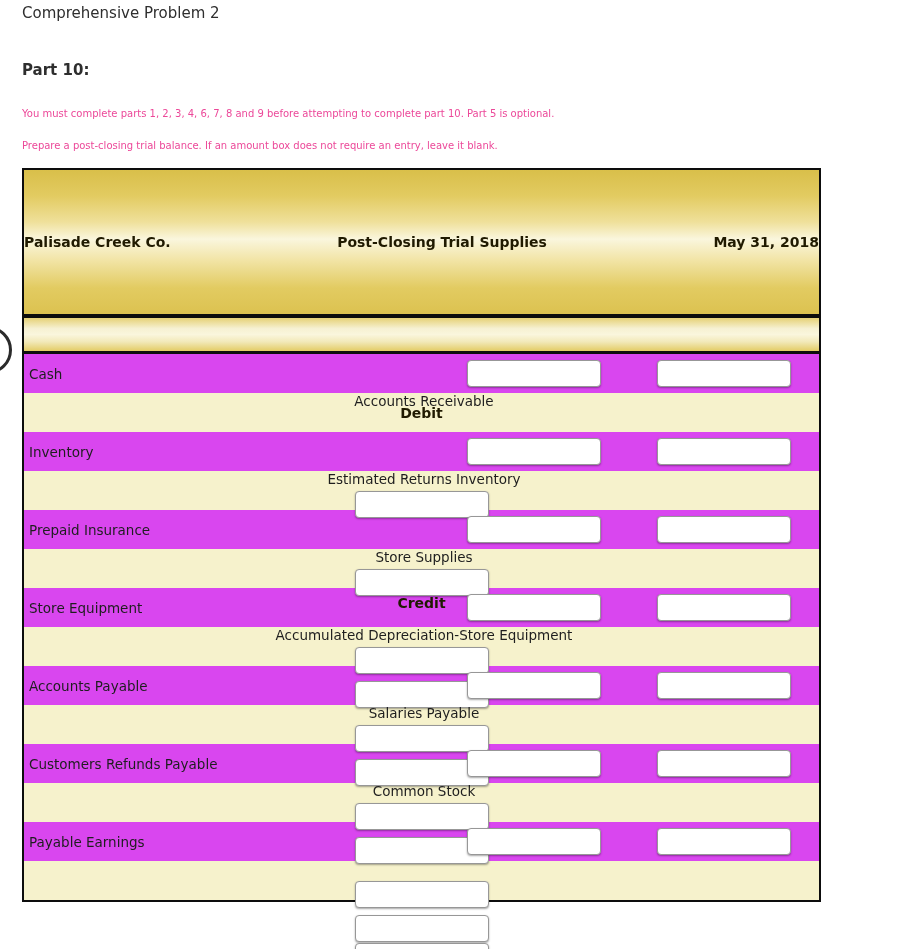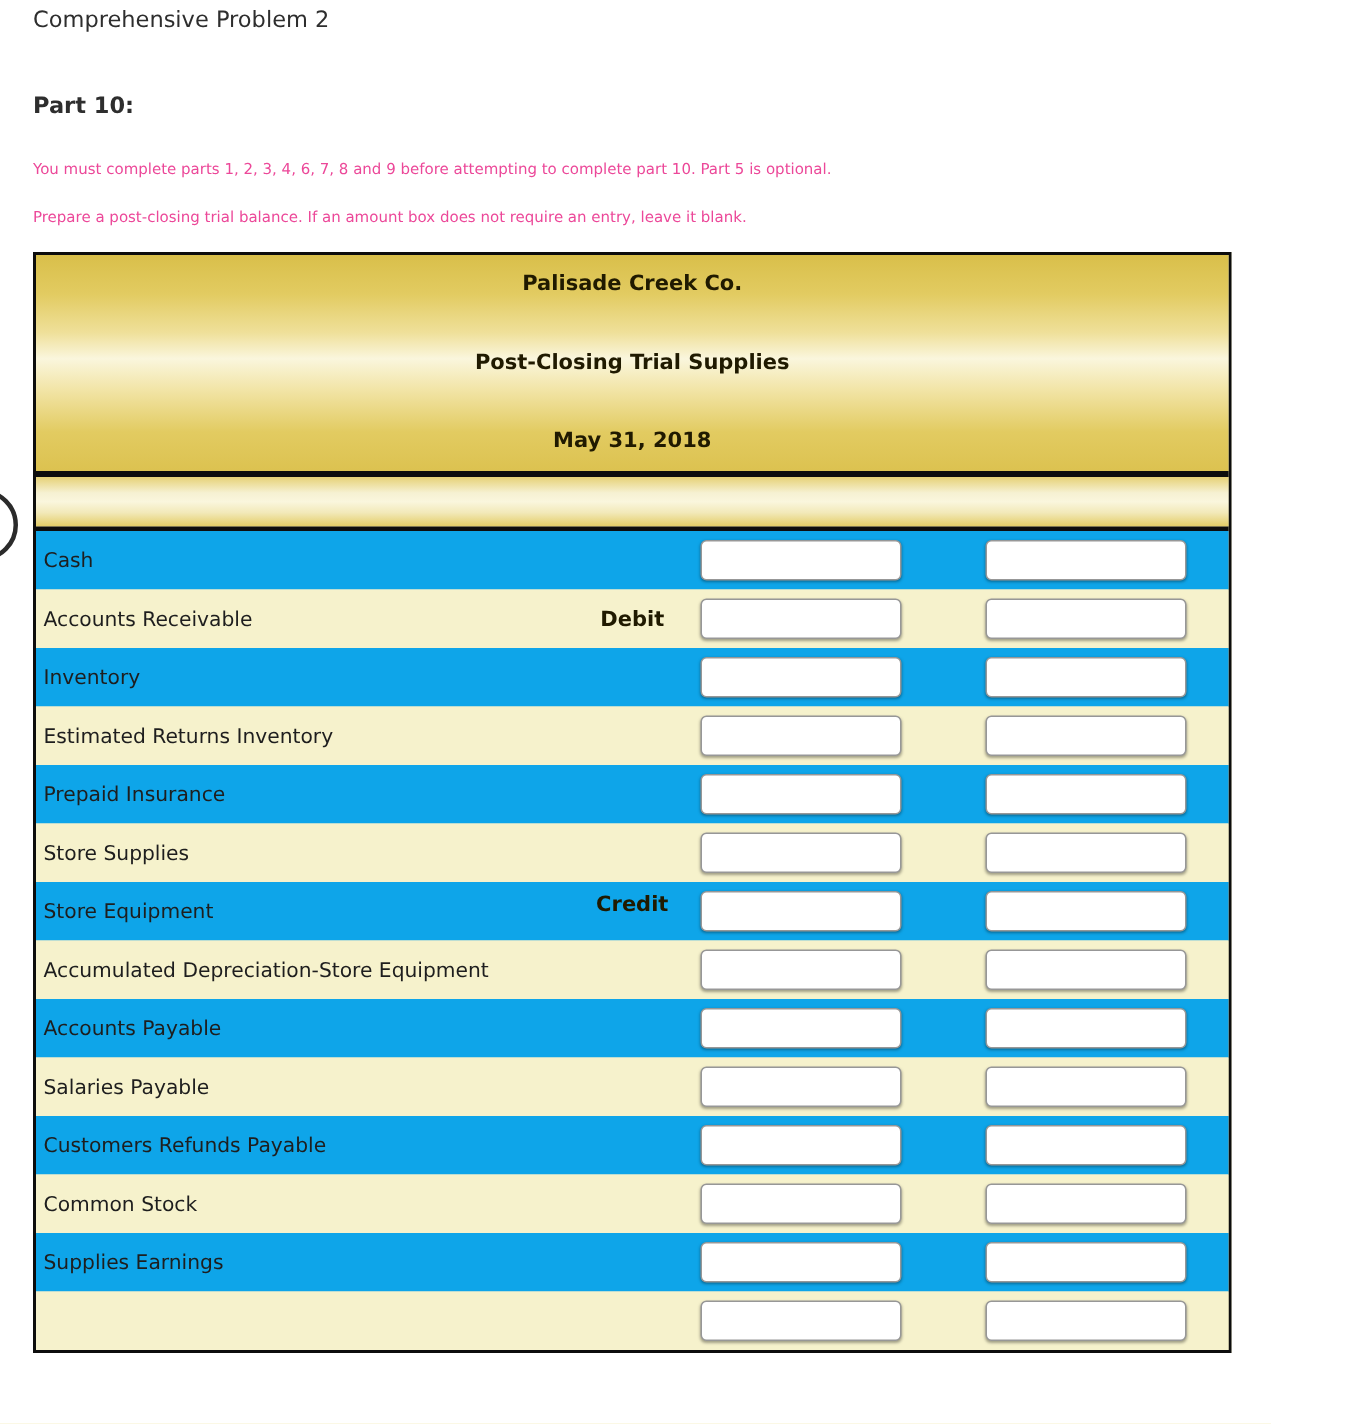--- a/index.html
+++ b/index.html
@@ -54,21 +54,21 @@
     width: 799px;
     border: 2px solid #0d0d0d;
     background: #f6f1ca;
   }
   .tb-header {
     height: 148px;
     background: linear-gradient(180deg,
       #d9bf4a 0%, #e2cb61 18%, #efe09a 36%,
       #faf6dd 48%, #f2e5a8 62%, #e2cb61 82%, #dcc250 100%);
     display: flex;
-    flex-direction: column;
+    flex-direction: row;
     justify-content: space-between;
     align-items: center;
     padding: 11px 0 12px 0;
     border-bottom: 4px solid #0d0d0d;
   }
   .tb-header .hline {
     font-size: 14px;
     font-weight: bold;
     color: #201a00;
     line-height: 16px;
@@ -90,22 +90,22 @@
     text-align: center;
   }
   .cell-label { flex: 1 1 auto; padding-left: 5px; }
   .cell-amt { width: 190px; flex: 0 0 190px; display: flex; justify-content: center; align-items: center; }
 
   .tb-row {
     height: 39px;
     display: flex;
     align-items: center;
   }
-  .tb-row.dark  { background: #0ea5e9; }
-  .tb-row.light { background: #f6f2cc; }
+  .tb-row.dark  { background: #d946ef; }
+  .tb-row.light { background: #f6f2cc; flex-direction: column; }
   .tb-row .cell-label {
     font-size: 13.5px;
     color: #1e1e1e;
     line-height: 16px;
   }
   .amt-input {
     width: 134px;
     height: 27px;
     border: 1px solid #979797;
     border-radius: 4px;
@@ -241,21 +241,21 @@
         <div class="tb-row light">
           <div class="cell-label">Common Stock</div>
           <div class="cell-amt">
             <input type="text" class="amt-input" style="">
           </div>
           <div class="cell-amt">
             <input type="text" class="amt-input" style="">
           </div>
         </div>
         <div class="tb-row dark">
-          <div class="cell-label">Supplies Earnings</div>
+          <div class="cell-label">Payable Earnings</div>
           <div class="cell-amt">
             <input type="text" class="amt-input" style="">
           </div>
           <div class="cell-amt">
             <input type="text" class="amt-input" style="">
           </div>
         </div>
         <div class="tb-row light">
           <div class="cell-label"></div>
           <div class="cell-amt">

